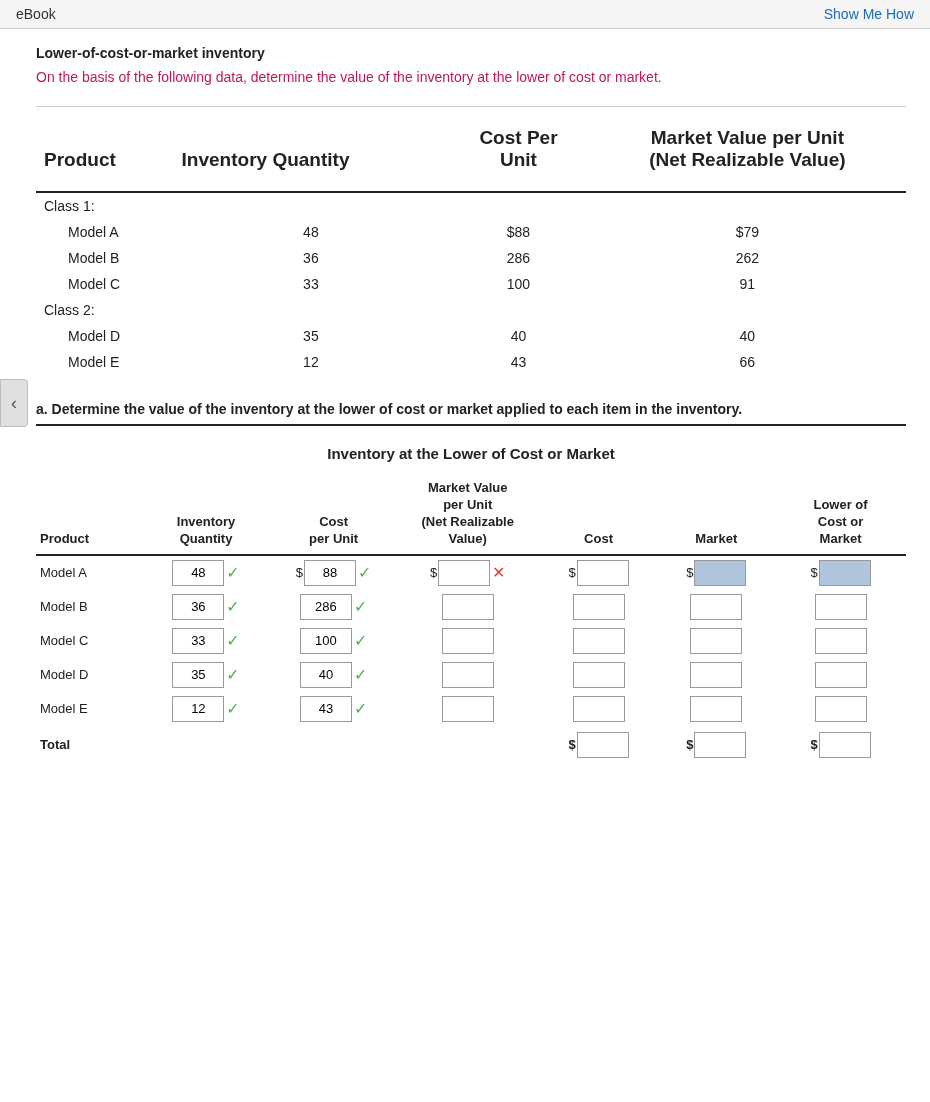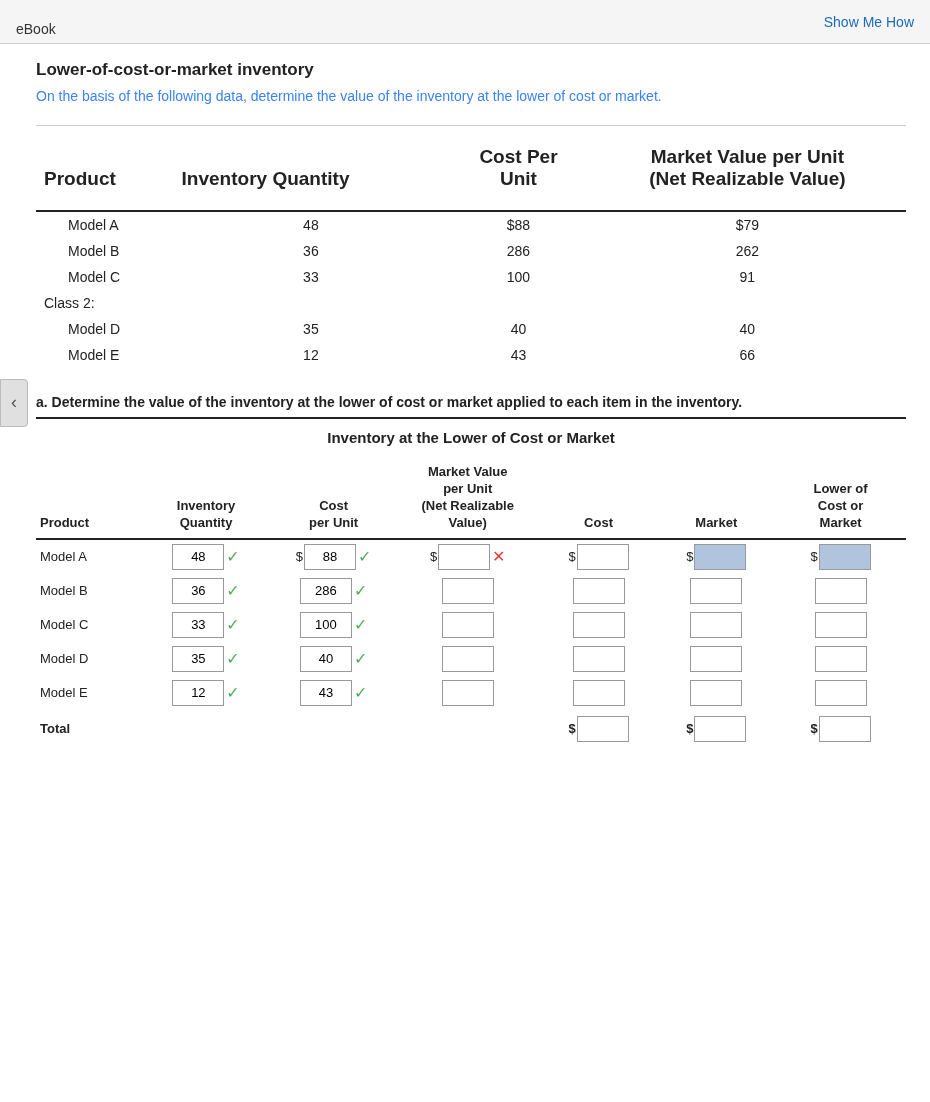--- a/index.html
+++ b/index.html
@@ -16,21 +16,20 @@
     .top-bar {
       display: flex;
       align-items: center;
       padding: 6px 16px;
       border-bottom: 1px solid #ccc;
       background: #f5f5f5;
     }
     .top-bar-title {
       font-size: 14px;
       color: #333;
-      margin-top: 15px;
     }
     .show-me-how {
       margin-left: auto;
       font-size: 14px;
       color: #1a6bbb;
       cursor: pointer;
     }
 
     .nav-arrow {
       position: absolute;
@@ -50,30 +49,30 @@
       color: #555;
       z-index: 10;
     }
 
     .main-content {
       position: relative;
       padding: 16px 24px 16px 36px;
     }
 
     .section-title {
-      font-size: 17px;
+      font-size: 14px;
       font-weight: bold;
       margin-bottom: 6px;
       color: #222;
     }
 
     .description {
       font-size: 14px;
       margin-bottom: 18px;
-      color: #3b82f6;
+      color: #be185d;
       line-height: 1.5;
     }
 
     
     .ref-table {
       width: 100%;
       border-collapse: collapse;
       margin-bottom: 24px;
     }
     .ref-table th {
@@ -114,21 +113,21 @@
     .part-label span {
       font-weight: bold;
     }
 
     
     .section-heading {
       text-align: center;
       font-weight: bold;
       font-size: 15px;
       border-top: 2px solid #222;
-      padding-top: 10px;
+      padding-top: 19px;
       margin-bottom: 14px;
     }
 
     .inv-table {
       width: 100%;
       border-collapse: collapse;
     }
     .inv-table th {
       font-size: 13px;
       font-weight: bold;
@@ -233,20 +232,26 @@
           Cost Per<br>Unit
         </th>
         <th>
           Market Value per Unit<br>(Net Realizable Value)
         </th>
       </tr>
     </thead>
     <tbody>
 
       <tr>
+        <td class="class-label">Class 1:</td>
+        <td></td>
+          <td></td>
+          <td></td>
+      </tr>
+      <tr>
         <td class="product-name">Model A</td>
         <td>48</td>
         <td>$88</td>
         <td>$79</td>
       </tr>
       <tr>
         <td class="product-name">Model B</td>
         <td>36</td>
         <td>286</td>
         <td>262</td>

